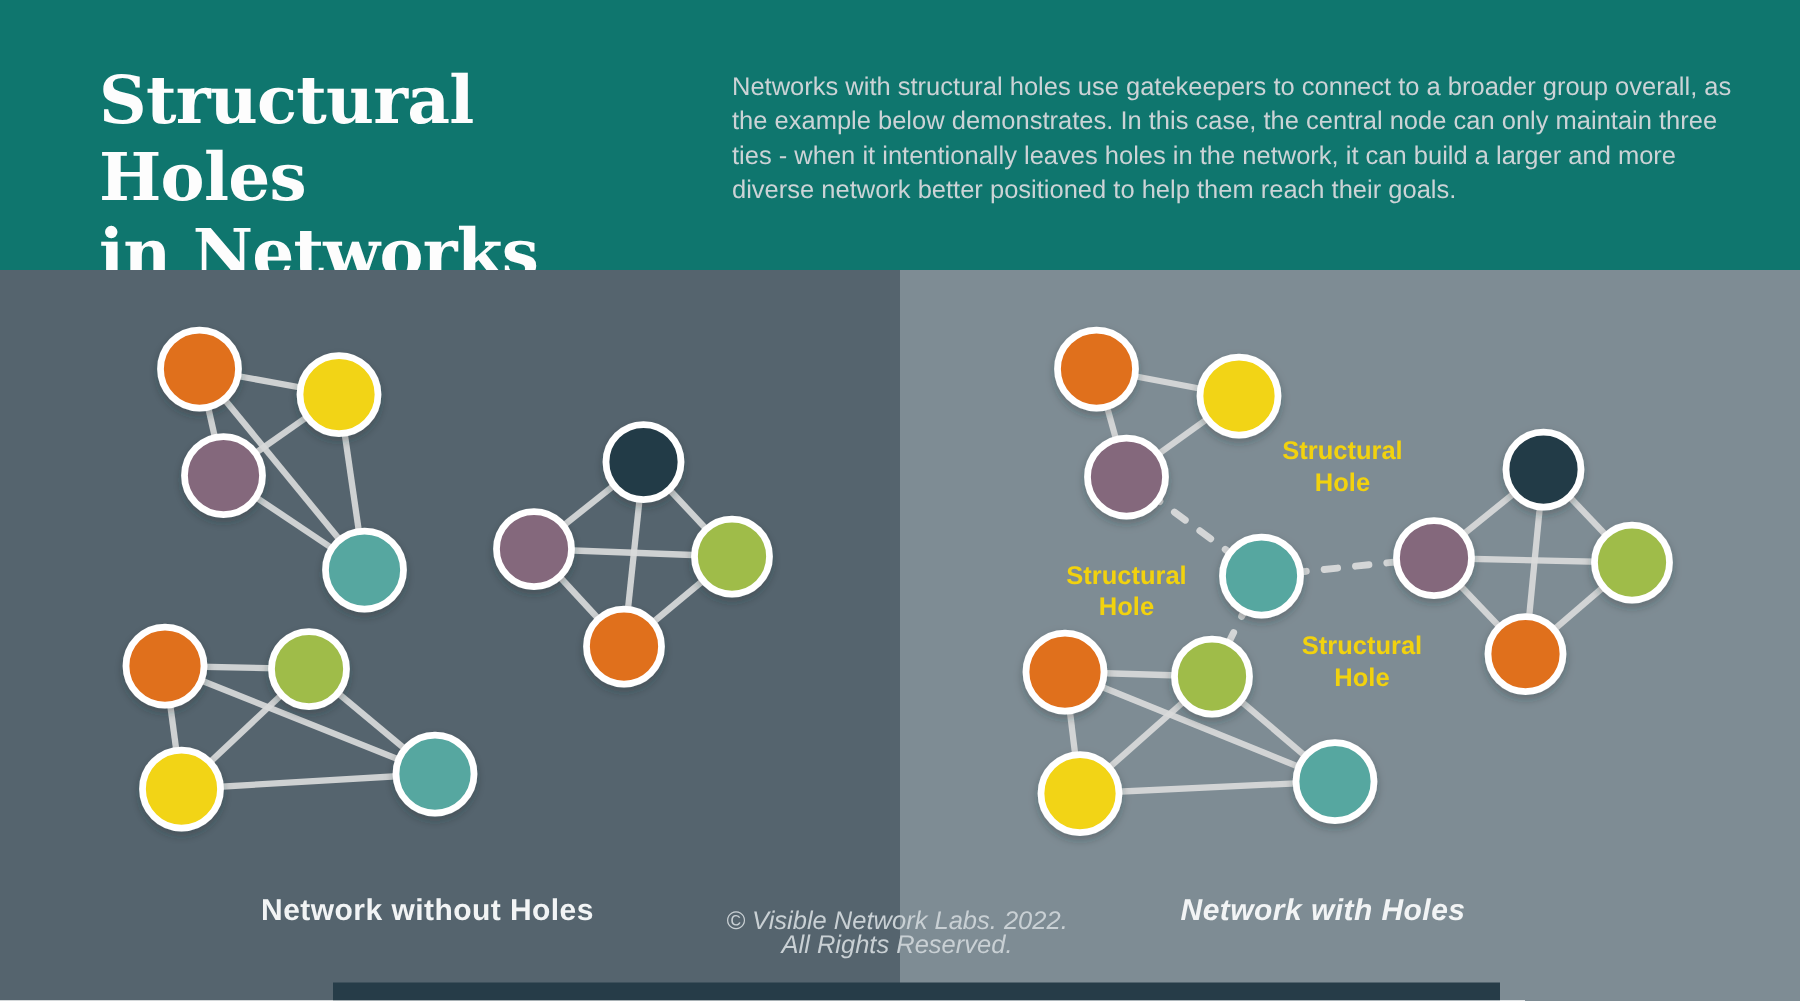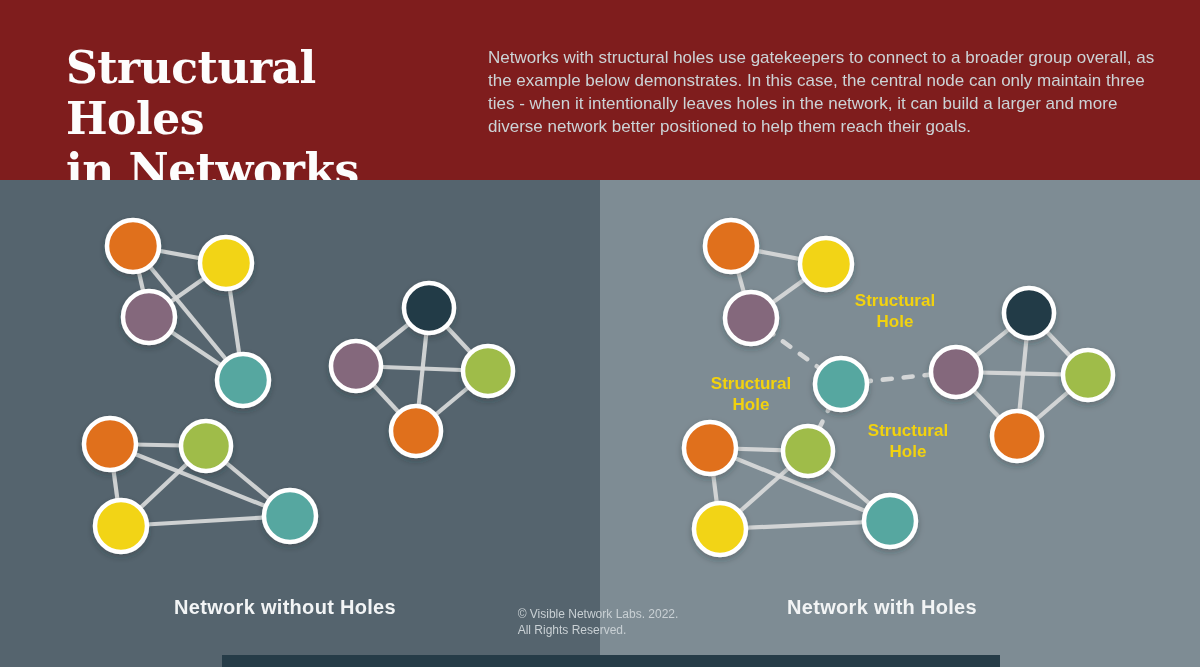--- a/index.html
+++ b/index.html
@@ -1,52 +1,52 @@
 <!DOCTYPE html>
 <html><head>
 <meta charset="utf-8">
 <style>
   html,body{margin:0;padding:0;background:#fff;}
   .stage{
     position:relative;width:1200px;height:667px;overflow:hidden;
     font-family:"Liberation Sans",sans-serif;
   }
   
-  .header{position:absolute;left:0;top:0;width:1200px;height:180px;background:#7f1d1d;}
+  .header{position:absolute;left:0;top:0;width:1200px;height:180px;background:#0f766e;}
   .title{
     position:absolute;left:66px;top:42px;width:400px;
     font-family:"DejaVu Serif",serif;font-weight:700;color:#fdfdfd;
     font-size:44px;line-height:51px;letter-spacing:-0.5px;
   }
   .description{
     position:absolute;left:460px;top:46px;width:676px;
     color:#ccd3d6;font-size:17px;line-height:23px;margin-left:28px;
   }
   
   .panel-left{position:absolute;left:0;top:180px;width:600px;height:487px;background:#55646e;}
   .panel-right{position:absolute;left:600px;top:180px;width:600px;height:487px;background:#7e8c94;}
   .network-svg{position:absolute;left:0;top:0;width:1200px;height:667px;}
   .caption{
     position:absolute;top:576px;transform:translateX(-50%);
     color:#f2f4f5;font-size:20px;font-weight:700;letter-spacing:0.3px;white-space:nowrap;margin-top:20px;
   }
   .caption-left{left:285px;}
-  .caption-right{left:882px;}
+  .caption-right{left:882px;font-style:italic;}
   
   .hole-label{
     position:absolute;width:170px;transform:translate(-50%,-50%);
     color:#f2d20e;font-size:17px;font-weight:700;line-height:21px;text-align:center;
   }
   .hole-label-1{left:895px;top:311px;}
   .hole-label-2{left:751px;top:394px;}
   .hole-label-3{left:908px;top:441px;}
   
   .footer{
     position:absolute;left:598px;top:606px;transform:translateX(-50%);
-    color:#c9d0d4;font-size:12px;line-height:16px;text-align:left;white-space:nowrap;
+    color:#c9d0d4;font-size:17px;line-height:16px;text-align:center;white-space:nowrap;font-style:italic;
   }
   .bottom-bar{position:absolute;left:222px;bottom:0;width:778px;height:12px;background:#263c48;}
   
   line.tie{stroke:#d9dada;stroke-opacity:0.92;stroke-width:4.2;}
   line.hole-tie{stroke:#d9dada;stroke-opacity:0.95;stroke-width:4.6;stroke-dasharray:9 12;stroke-linecap:round;}
   circle.node{stroke:#ffffff;stroke-width:4.5;}
 </style>
 </head>
 <body>
 

